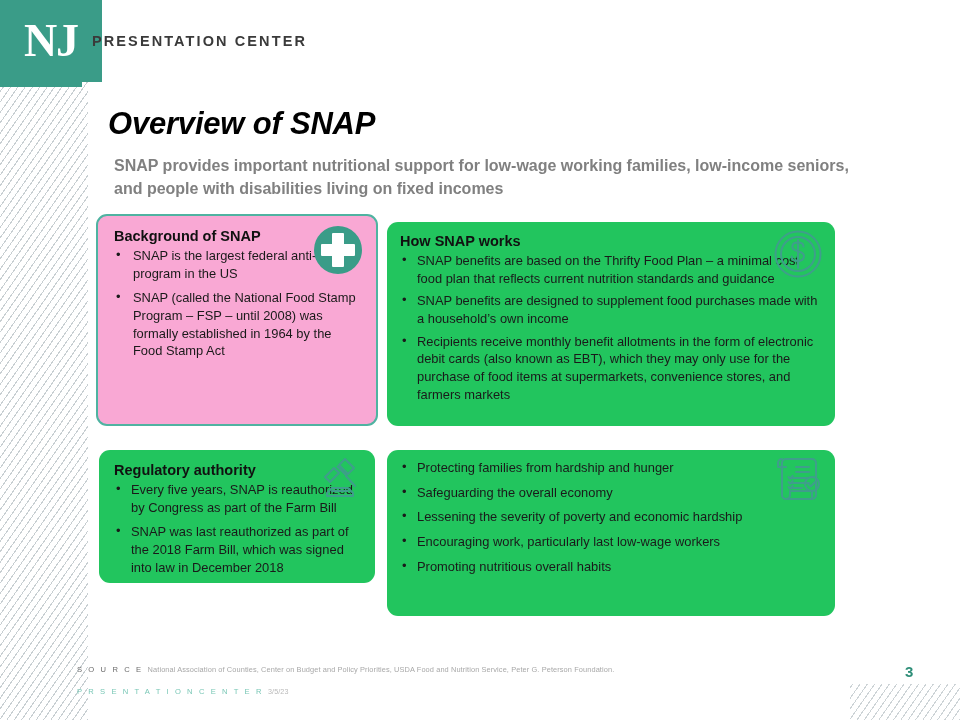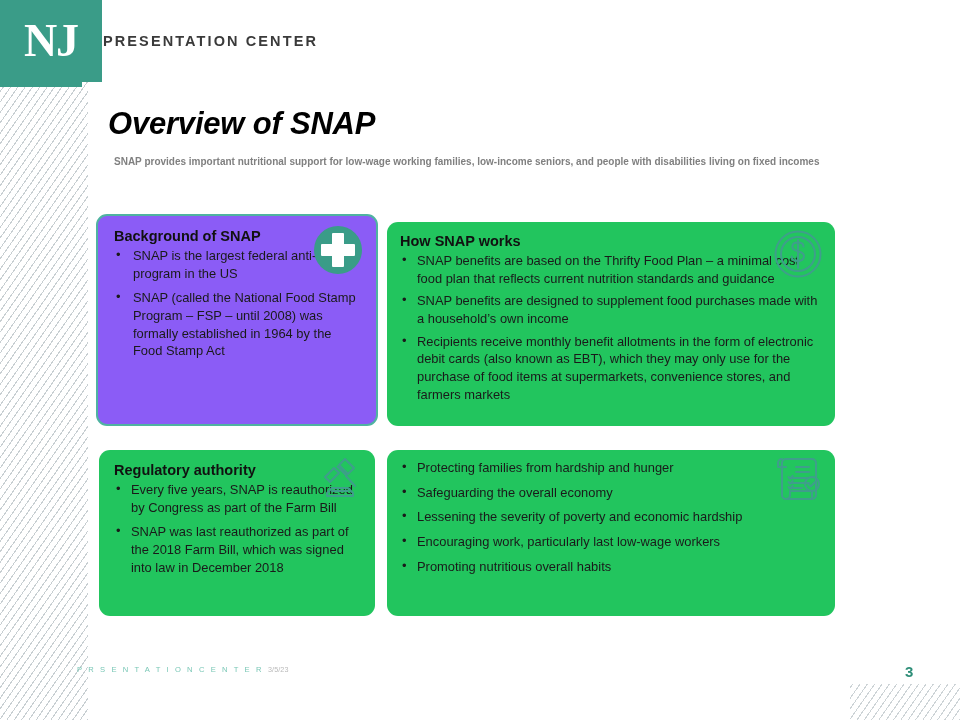--- a/index.html
+++ b/index.html
@@ -66,21 +66,21 @@
   #header-bar-accent {
     position: absolute;
     left: 0;
     top: 82px;
     width: 82px;
     height: 5px;
     background: #3a9c88;
   }
   #header-title {
     position: absolute;
-    left: 103px;
+    left: 92px;
     top: 33px;
     font-size: 14.5px;
     font-weight: bold;
     letter-spacing: 2.1px;
     color: #3a3a3a;
   }
 
   
   #page-title {
     position: absolute;
@@ -90,42 +90,42 @@
     font-weight: bold;
     color: #000000;
     letter-spacing: -0.2px;
     font-style: italic;
   }
   #page-subtitle {
     position: absolute;
     left: 114px;
     top: 155px;
     width: 745px;
-    font-size: 10px;
+    font-size: 16px;
     font-weight: bold;
     color: #808080;
     line-height: 1.42;
   }
 
   
   .card {
     position: absolute;
     box-sizing: border-box;
     border-radius: 11px;
   }
   .card.outlined {
-    background: #8b5cf6;
+    background: #f9a8d4;
     border: 2px solid #4fb3a1;
   }
   .card.filled {
     background: #22c55e;
   }
   #card-background { left: 96px;  top: 214px; width: 282px; height: 212px; }
   #card-how       { left: 387px;  top: 222px; width: 448px; height: 204px; }
-  #card-regulatory{ left: 99px;   top: 450px; width: 276px; height: 166px; }
+  #card-regulatory{ left: 99px;   top: 450px; width: 276px; height: 133px; }
   #card-goals     { left: 387px;  top: 450px; width: 448px; height: 166px; }
 
   .card-title {
     font-size: 14.5px;
     font-weight: bold;
     color: #111111;
     margin: 0 0 1px 0;
     line-height: 1.3;
   }
   .bullets {
@@ -322,20 +322,24 @@
           <path d="M16.5 27 l1.6 1.8 l2.6 -3"></path>
           <path d="M16.5 32 l1.6 1.8 l2.6 -3"></path>
           <path d="M40 22 a7 7 0 1 1 -7 7 a7 7 0 0 1 7 -7 z"></path>
           <path d="M36.6 29.2 l2.2 2.2 l4 -4.2"></path>
         </g>
       </svg>
     </div>
   </div>
 
   <div id="footer">
+    <div id="footer-line1">
+      <span class="src-label">S O U R C E</span>
+      <span class="src-text">National Association of Counties, Center on Budget and Policy Priorities, USDA Food and Nutrition Service, Peter G. Peterson Foundation.</span>
+    </div>
     <div id="footer-line2">
       <span class="pc-label">P R S E N T A T I O N   C E N T E R</span>
       <span class="pc-date">3/5/23</span>
     </div>
   </div>
 
   <div id="page-number">3</div>
 
 </div>
 

